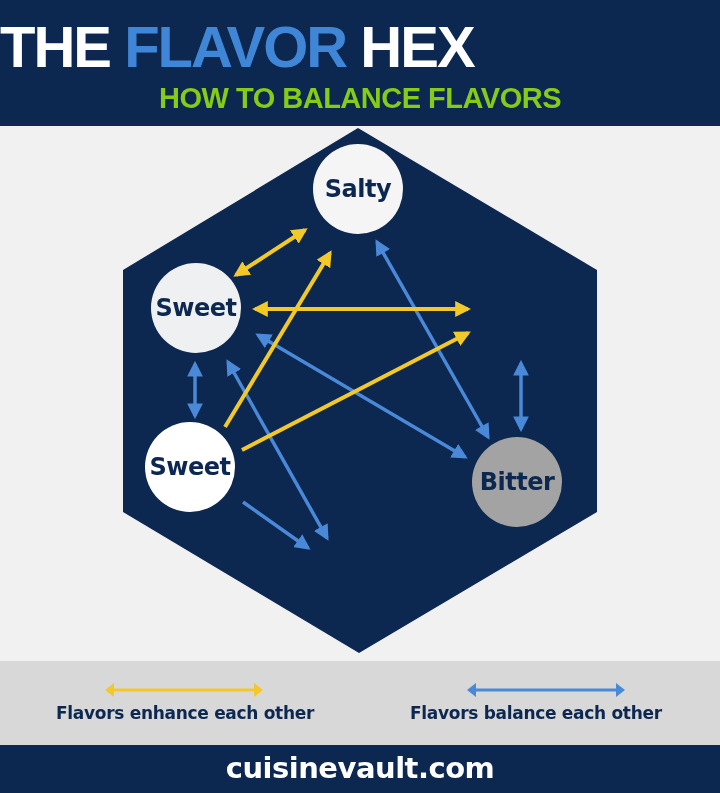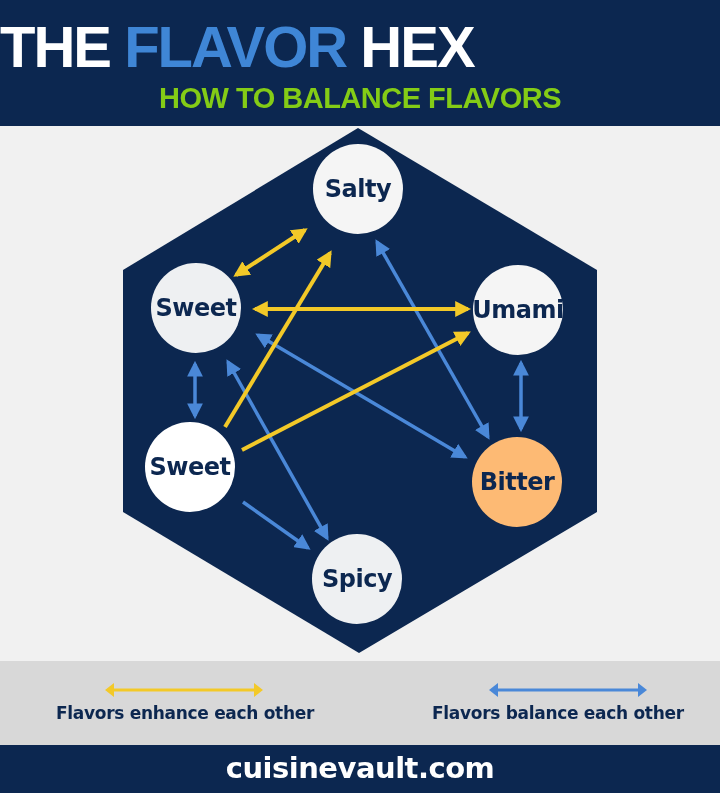--- a/index.html
+++ b/index.html
@@ -53,44 +53,38 @@
       <line x1="242" y1="450" x2="468" y2="333" marker-end="url(#ay)"></line>
     </g>
   </svg>
 
   <div class="node" style="left:313px; top:18px;">
       <span>Salty</span>
     </div>
   <div class="node" style="left:151px; top:137px; background:#eef0f2;">
       <span>Sweet</span>
     </div>
-  <div class="node" style="left:473px; top:139px;">
-      <span>Umami</span>
-    </div>
   <div class="node" style="left:145px; top:296px; background:#fff;">
       <span>Sweet</span>
     </div>
-  <div class="node" style="left:472px; top:311px; background:#fdba74;">
+  <div class="node" style="left:472px; top:311px; background:#a3a3a3;">
       <span>Bitter</span>
-    </div>
-  <div class="node" style="left:312px; top:408px; background:#eef0f2;">
-      <span>Spicy</span>
     </div>
 </div>
 
 <div class="legend">
   <div class="legend-item" style="left:56px; width:280px;">
     <svg width="160" height="20" style="position:absolute; left:48px; top:19px;">
       <line x1="8" y1="10" x2="152" y2="10" stroke="#f3c928" stroke-width="3"></line>
       <path d="M1,10 L10,3 L10,17 z" fill="#f3c928"></path>
       <path d="M159,10 L150,3 L150,17 z" fill="#f3c928"></path>
     </svg>
     <div class="legend-label" style="left:0;">Flavors enhance each other</div>
   </div>
-  <div class="legend-item" style="left:432px; width:280px;">
+  <div class="legend-item" style="left:410px; width:280px;">
     <svg width="160" height="20" style="position:absolute; left:56px; top:19px;">
       <line x1="8" y1="10" x2="152" y2="10" stroke="#4a88d8" stroke-width="3"></line>
       <path d="M1,10 L10,3 L10,17 z" fill="#4a88d8"></path>
       <path d="M159,10 L150,3 L150,17 z" fill="#4a88d8"></path>
     </svg>
     <div class="legend-label" style="left:0;">Flavors balance each other</div>
   </div>
 </div>
 
 <div class="footer">

